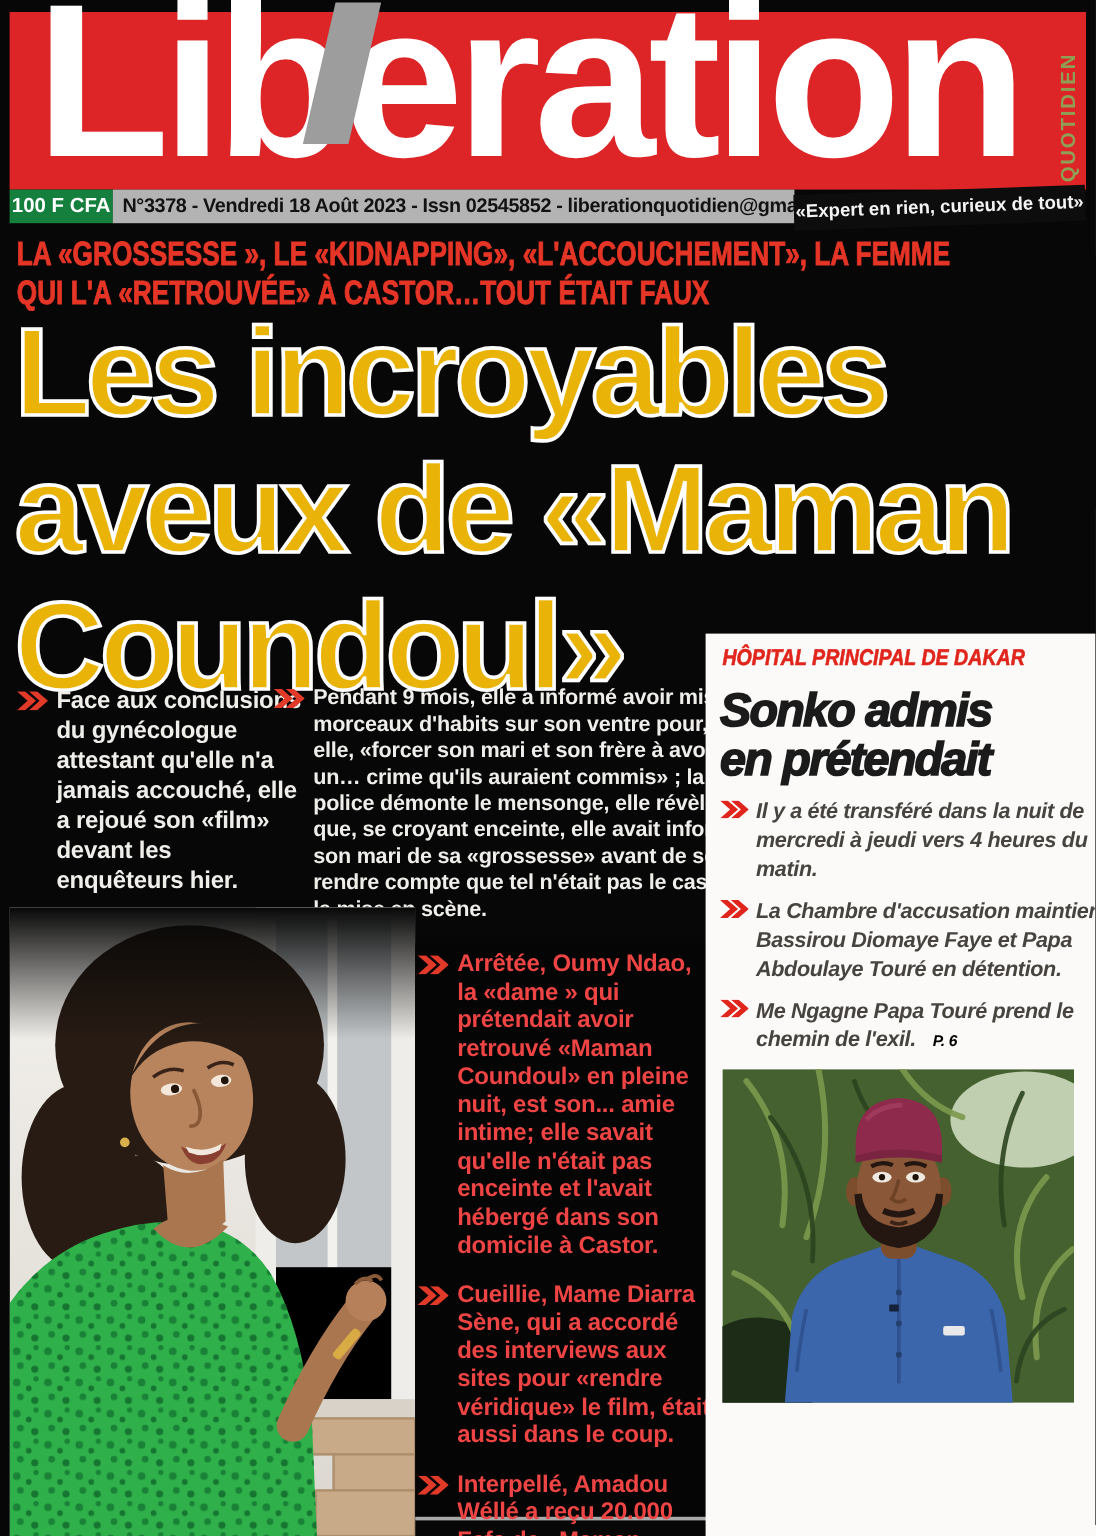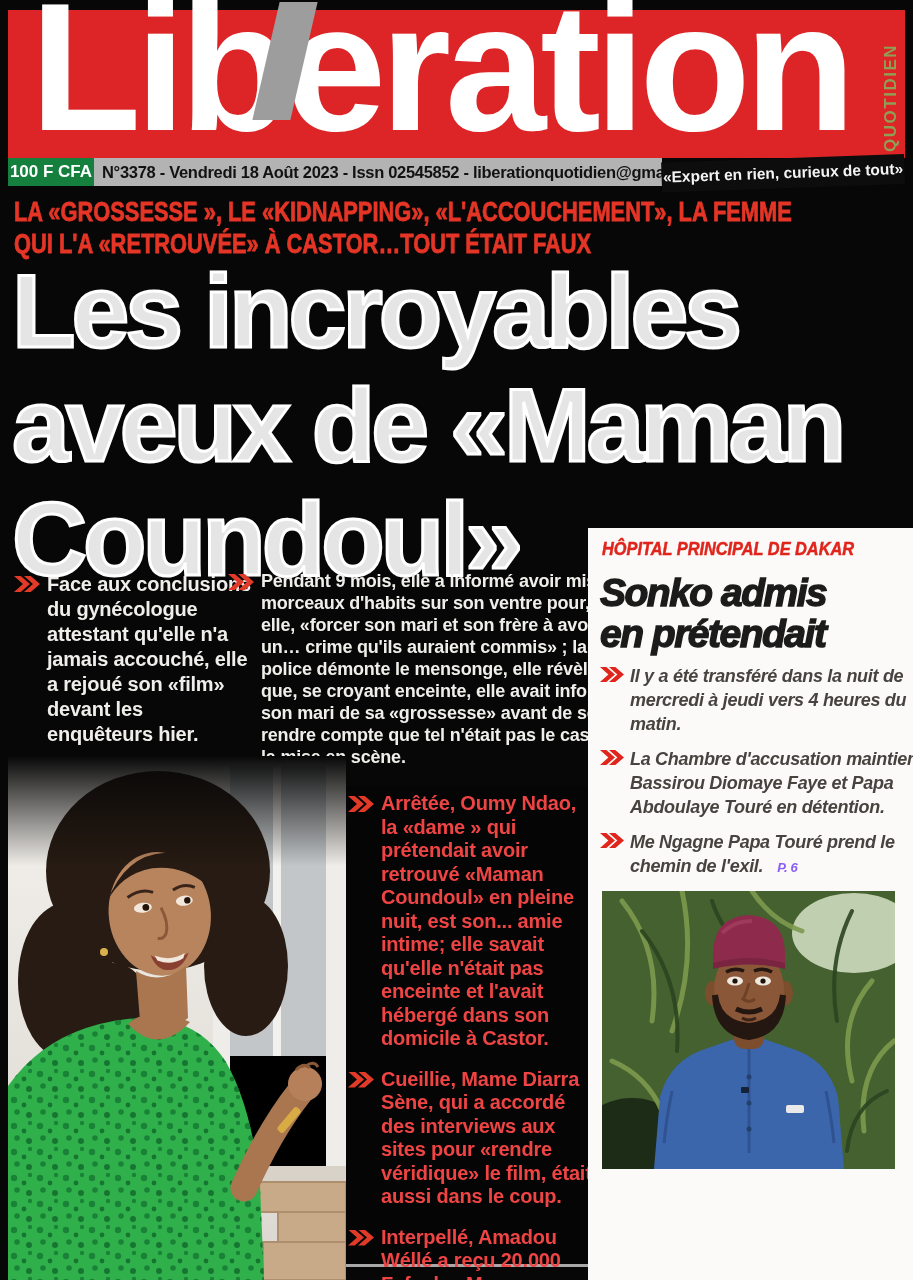--- a/index.html
+++ b/index.html
@@ -41,21 +41,21 @@
     color:#f3f3f3;font-weight:bold;font-size:15.5px;
     display:flex;align-items:center;justify-content:center;white-space:nowrap;
   }
   
   .kicker{position:absolute;left:14px;top:196px;color:#e53526;font-weight:bold;}
   .kicker .kline{
     font-size:28px;line-height:32px;white-space:nowrap;
     transform:scaleX(0.78);transform-origin:left top;letter-spacing:0;
     -webkit-text-stroke:0.8px #e53526;
   }
-  .headline{position:absolute;left:12px;top:254px;color:#e5e5e5;font-weight:bold;}
+  .headline{position:absolute;left:12px;top:254px;color:#eab308;font-weight:bold;}
   .headline .hline{
     font-size:104px;line-height:114px;letter-spacing:-4px;white-space:nowrap;
     -webkit-text-stroke:3px #ffffff;
   }
   
   .chev{position:absolute;left:0;top:4px;width:27px;height:16px;}
   .chev i{
     position:absolute;top:0;width:16px;height:16px;background:#e23a28;
     clip-path:polygon(0 0,42% 0,100% 50%,42% 100%,0 100%,56% 50%);
   }
@@ -95,21 +95,21 @@
     font-size:39px;line-height:41px;letter-spacing:-1.5px;white-space:nowrap;
     -webkit-text-stroke:1.4px #1b1b1b;
   }
   .panel .bullet{
     color:#474440;font-weight:bold;font-size:18px;line-height:24px;letter-spacing:-0.3px;
     margin-bottom:11px;padding-left:30px;
   }
   .panel .chev{top:3px;width:25px;height:15px;}
   .panel .chev i{width:15px;height:15px;background:#e0251c;}
   .panel .chev i:last-child{left:9px;}
-  .pageref-red{color:#8b5cf6;font-size:13px;font-weight:bold;margin-left:14px;}
+  .pageref-red{color:#000000;font-size:13px;font-weight:bold;margin-left:14px;}
   .panel-photo{position:relative;width:293px;height:278px;margin-top:4px;margin-left:2px;}
   .panel-photo svg{display:block;}
   
   .left-photo{position:absolute;left:8px;top:756px;width:338px;height:524px;}
   .left-photo svg{display:block;}
 </style>
 </head>
 <body>
 
 <div class="page">

